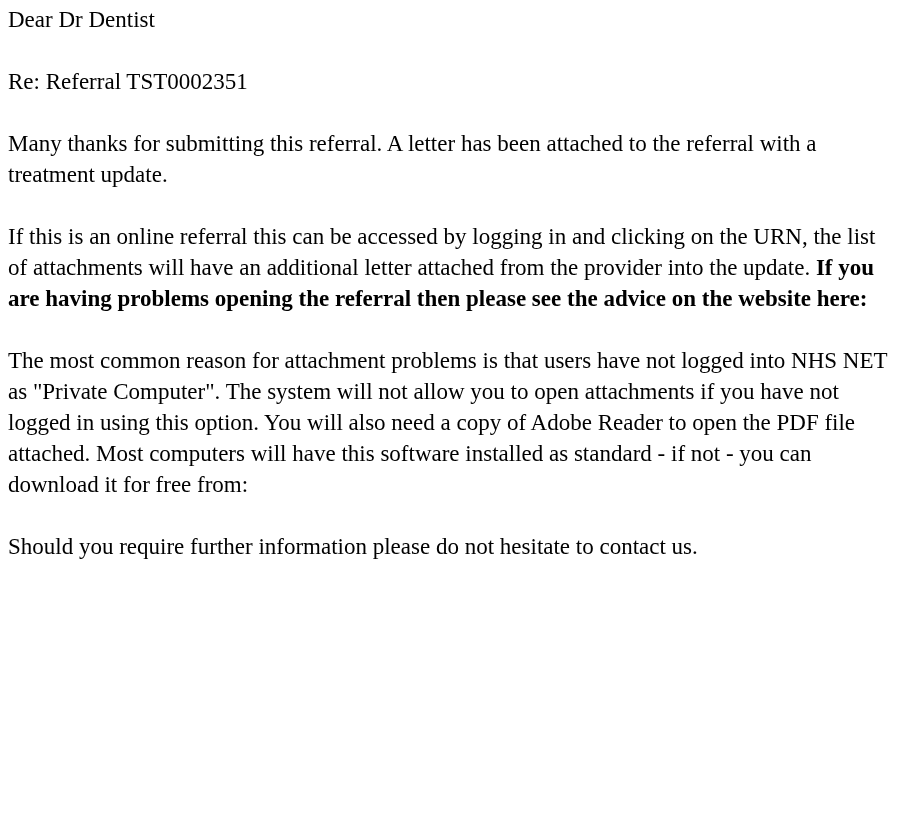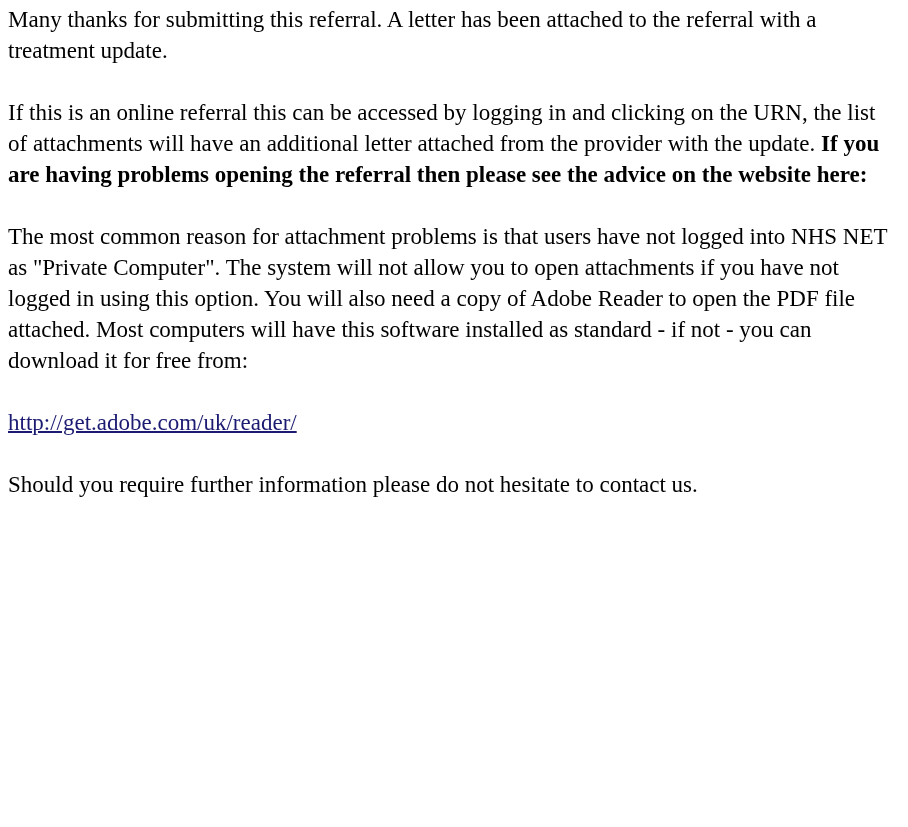--- a/index.html
+++ b/index.html
@@ -49,38 +49,41 @@
   }
   .sig-line {
     display: block;
   }
 </style>
 </head>
 <body>
 
 <div class="letter">
 
+  <p class="para">
+    <span>Dear Dr Dentist</span>
+  </p>
 
+  <p class="para">
+    <span>Re: Referral TST0002351</span>
+  </p>
 
   <p class="para">
     <span>Many thanks for submitting this referral. A letter has been attached to the referral with a treatment update.</span>
   </p>
 
   <p class="para">
-    <span>If this is an online referral this can be accessed by logging in and clicking on the URN, the list of attachments will have an additional letter attached from the provider with the update. </span><span class="bold">If you are having problems opening the referral then please see the advice on the website here:</span>
+    <span>If this is an online referral this can be accessed by logging in and clicking on the URN, the list of attachments will have an additional letter attached from the provider into the update. </span><span class="bold">If you are having problems opening the referral then please see the advice on the website here:</span>
   </p>
 
 
   <p class="para">
     <span>The most common reason for attachment problems is that users have not logged into NHS NET as "Private Computer". The system will not allow you to open attachments if you have not logged in using this option. You will also need a copy of Adobe Reader to open the PDF file attached. Most computers will have this software installed as standard - if not - you can download it for free from:</span>
   </p>
 
-  <p class="para link-para">
-    <a class="link" href="#">http://get.adobe.com/uk/reader/</a>
-  </p>
 
   <p class="para">
     <span>Should you require further information please do not hesitate to contact us.</span>
   </p>
 
   <p class="para sig-block tight">
   </p>
 
 </div>
 

